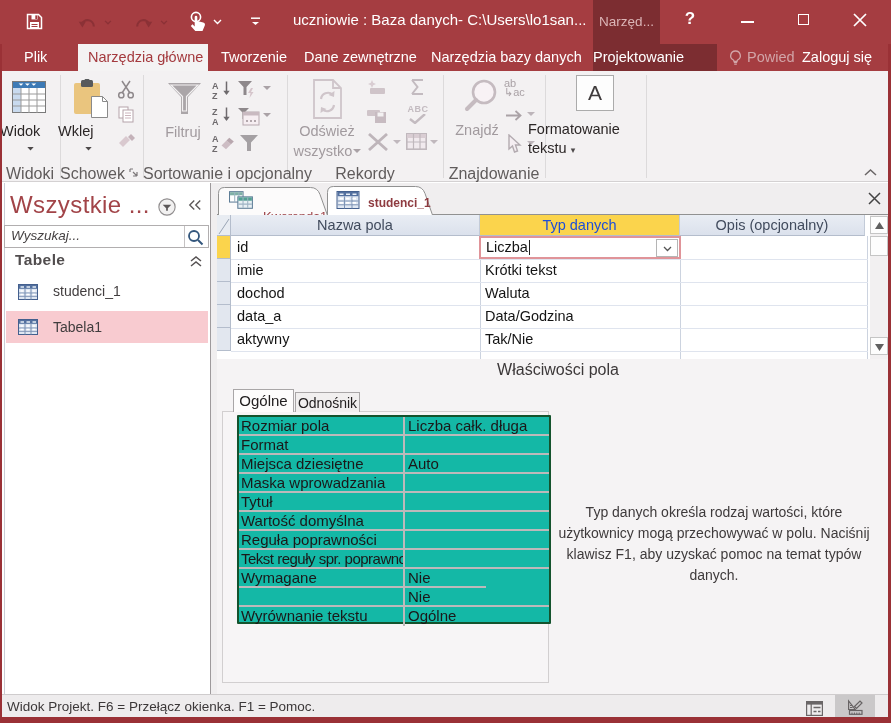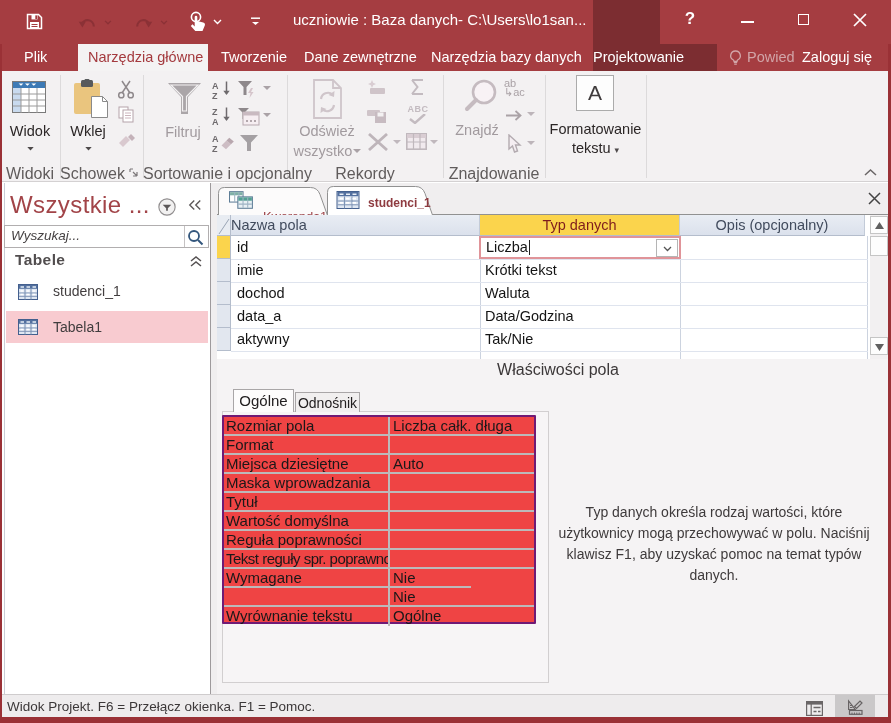--- a/index.html
+++ b/index.html
@@ -1,21 +1,21 @@
 <!DOCTYPE html>
 <html><head><meta charset="utf-8">
 <style>
 *{margin:0;padding:0;box-sizing:border-box}
 html,body{width:891px;height:723px;overflow:hidden}
 body{font-family:"Liberation Sans",sans-serif;position:relative;background:#fff}
 .a{position:absolute}
 .tabtxt{color:#fff;font-size:14.5px;line-height:27px;white-space:nowrap}
 .glabel{color:#605c5c;font-size:16px;text-align:center;white-space:nowrap}
 .sep{background:#dcdadb;width:1px}
-.btxt{font-size:14.5px;color:#2b2626;text-align:center;white-space:nowrap}
+.btxt{font-size:14.5px;color:#2b2626;white-space:nowrap}
 .dtxt{font-size:14.5px;color:#a19a9e;text-align:center;white-space:nowrap}
 </style></head>
 <body>
 
 <div class="a" style="left:0;top:0;width:891px;height:44px;background:#a53d41">
  <svg class="a" style="left:25px;top:12px" width="19" height="19" viewBox="0 0 19 19">
       <path d="M2.5 2.5h11l3 3v11h-14z" fill="none" stroke="#fff" stroke-width="1.5"></path>
       <rect x="5" y="10" width="9" height="6.5" fill="#fff"></rect>
       <rect x="6.5" y="2.8" width="6" height="4.6" fill="#fff"></rect>
       <rect x="10.3" y="3.4" width="1.7" height="3.6" fill="#a53d41"></rect>
@@ -41,20 +41,21 @@
     </svg>
  <svg class="a" style="left:213px;top:19px" width="9" height="6" viewBox="0 0 9 6">
       <path d="M1 1l3.5 3.5L8 1" fill="none" stroke="#fff" stroke-width="1.4"></path>
     </svg>
  <svg class="a" style="left:250px;top:16px" width="11" height="11" viewBox="0 0 11 11">
       <path d="M1 2.2h9" stroke="#fff" stroke-width="1.5"></path>
       <path d="M2 6l3.5 3L9 6" fill="#fff"></path>
     </svg>
  <div class="a" style="left:293px;top:11px;color:#fff;font-size:15px;white-space:nowrap">uczniowie : Baza danych- C:\Users\lo1san...</div>
  <div class="a" style="left:593px;top:0;width:67px;height:44px;background:#7c2d31"></div>
+ <div class="a" style="left:593px;top:0;width:67px;height:44px;color:#dcb6b8;font-size:13.5px;text-align:center;line-height:44px">Narzęd...</div>
  <div class="a" style="left:681px;top:9px;color:#fff;font-size:17px;font-weight:bold;width:18px;text-align:center">?</div>
  <div class="a" style="left:741px;top:21px;width:13px;height:2px;background:#fff"></div>
  <div class="a" style="left:798px;top:14px;width:11px;height:11px;border:1.6px solid #fff"></div>
  <svg class="a" style="left:853px;top:13px" width="14" height="14" viewBox="0 0 14 14">
       <path d="M1 1l12 12M13 1L1 13" stroke="#fff" stroke-width="1.7"></path>
     </svg>
 </div>
 
 <div class="a" style="left:0;top:44px;width:891px;height:27px;background:#a53d41">
  <div class="a tabtxt" style="left:24px">Plik</div>
@@ -328,22 +329,22 @@
       <path d="M1 1l11 11M12 1L1 12" stroke="#444" stroke-width="1.5"></path>
     </svg>
 
  <div class="a" style="left:0;top:32px;width:671px;height:144px;background:#fff">
 
   <div class="a" style="left:0;top:0;width:14px;height:21px;background:#e8ecf2;border-right:1px solid #b4bdcc;border-bottom:1px solid #b4bdcc">
    <svg width="14" height="21">
           <path d="M2 19L12 4" stroke="#9aa5b5" stroke-width="1"></path>
         </svg>
   </div>
-  <div class="a" style="left:14px;top:0;width:249px;height:21px;background:linear-gradient(#e9edf4,#dbe1ec);border-right:1px solid #c3cbd8;border-bottom:1px solid #b4bdcc;font-size:14.5px;color:#414b5d;text-align:left;line-height:20px">Nazwa pola</div>
-  <div class="a" style="left:263px;top:0;width:200px;height:21px;background:#fbd44c;border-right:1px solid #c3cbd8;border-bottom:1px solid #b4bdcc;font-size:14.5px;color:#7f1d1d;text-align:center;line-height:20px">Typ danych</div>
+  <div class="a" style="left:14px;top:0;width:249px;height:21px;background:linear-gradient(#e9edf4,#dbe1ec);border-right:1px solid #c3cbd8;border-bottom:1px solid #b4bdcc;font-size:14.5px;color:#414b5d;text-align:center;line-height:20px">Nazwa pola</div>
+  <div class="a" style="left:263px;top:0;width:200px;height:21px;background:#fbd44c;border-right:1px solid #c3cbd8;border-bottom:1px solid #b4bdcc;font-size:14.5px;color:#1d4ed8;text-align:center;line-height:20px">Typ danych</div>
   <div class="a" style="left:463px;top:0;width:185px;height:21px;background:linear-gradient(#e9edf4,#dbe1ec);border-right:1px solid #c3cbd8;border-bottom:1px solid #b4bdcc;font-size:14.5px;color:#414b5d;text-align:center;line-height:20px">Opis (opcjonalny)</div>
 
   <div class="a" style="left:0;top:21px;width:14px;height:23px;background:#fbd44c;border-right:1px solid #b4bdcc;border-bottom:1px solid #b4bdcc"></div>
   <div class="a" style="left:0;top:44px;width:14px;height:23px;background:#e2e7ef;border-right:1px solid #b4bdcc;border-bottom:1px solid #b4bdcc"></div>
   <div class="a" style="left:0;top:67px;width:14px;height:23px;background:#e2e7ef;border-right:1px solid #b4bdcc;border-bottom:1px solid #b4bdcc"></div>
   <div class="a" style="left:0;top:90px;width:14px;height:23px;background:#e2e7ef;border-right:1px solid #b4bdcc;border-bottom:1px solid #b4bdcc"></div>
   <div class="a" style="left:0;top:113px;width:14px;height:23px;background:#e2e7ef;border-right:1px solid #b4bdcc;border-bottom:1px solid #b4bdcc"></div>
 
   <div class="a" style="left:263px;top:21px;width:1px;height:123px;background:#ccd3df"></div>
   <div class="a" style="left:463px;top:21px;width:1px;height:123px;background:#ccd3df"></div>
@@ -389,21 +390,21 @@
   </div>
  </div>
 </div>
 
 <div class="a" style="left:217px;top:359px;width:671px;height:335px;background:#f5f3f4"></div>
 <div class="a" style="left:458px;top:361px;width:200px;text-align:center;font-size:16px;color:#3c3839">Właściwości pola</div>
 <div class="a" style="left:222px;top:411px;width:327px;height:272px;border:1px solid #d2cfd0;background:#f7f5f6"></div>
 <div class="a" style="left:233px;top:389px;width:61px;height:23px;background:#fdfcfc;border:1px solid #a9a6a7;border-bottom:0;font-size:15px;text-align:center;padding-top:2px;color:#232021;z-index:3">Ogólne</div>
 <div class="a" style="left:295px;top:392px;width:65px;height:20px;background:#f1efef;border:1px solid #a9a6a7;border-bottom:0;font-size:14px;text-align:center;padding-top:2px;color:#232021">Odnośnik</div>
 
-<div class="a" style="left:222px;top:415px;width:314px;height:209px;background:#ef4444;border:2px solid #701a75;border-radius:1px">
+<div class="a" style="left:237px;top:415px;width:314px;height:209px;background:#14b8a6;border:2px solid #14532d;border-radius:1px">
 <div class="a" style="left:0;top:0px;width:310px;height:19px;border-bottom:2px solid #bcb9ba;overflow:hidden">
 <div class="a" style="left:2px;top:0px;width:162px;font-size:15px;color:#1b1819;white-space:nowrap;overflow:hidden">Rozmiar pola</div>
 <div class="a" style="left:164px;top:0;width:2px;height:19px;background:#bcb9ba"></div>
 <div class="a" style="left:169px;top:0px;font-size:15px;color:#1b1819;white-space:nowrap">Liczba całk. długa</div>
 </div>
 <div class="a" style="left:0;top:38px;width:310px;height:19px;border-bottom:2px solid #bcb9ba;overflow:hidden">
 <div class="a" style="left:2px;top:0px;width:162px;font-size:15px;color:#1b1819;white-space:nowrap;overflow:hidden">Miejsca dziesiętne</div>
 <div class="a" style="left:164px;top:0;width:2px;height:19px;background:#bcb9ba"></div>
 <div class="a" style="left:169px;top:0px;font-size:15px;color:#1b1819;white-space:nowrap">Auto</div>
 </div>

